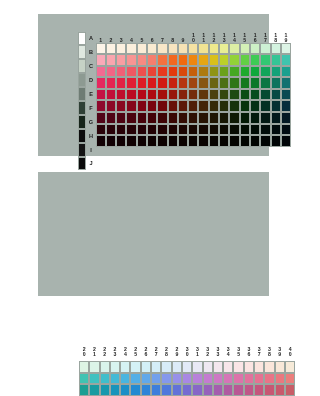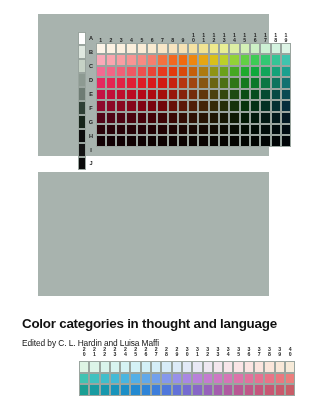--- a/index.html
+++ b/index.html
@@ -546,18 +546,14 @@
             <div class="cell" style="width: 10.3px; height: 11.6px; background: rgb(145, 53, 117);"></div>
             <div class="cell" style="width: 10.3px; height: 11.6px; background: rgb(149, 52, 106);"></div>
             <div class="cell" style="width: 10.3px; height: 11.6px; background: rgb(151, 52, 97);"></div>
             <div class="cell" style="width: 10.3px; height: 11.6px; background: rgb(152, 53, 91);"></div>
             <div class="cell" style="width: 10.3px; height: 11.6px; background: rgb(152, 55, 87);"></div>
           </div>
         </div>
     </div>
   </div>
 
-  <div id="title-block">
-    <div id="book-title">Color categories in thought and language</div>
-    <div id="book-editors">Edited by C. L. Hardin and Luisa Maffi</div>
-  </div>
 
 </div>
 
 </body></html>

